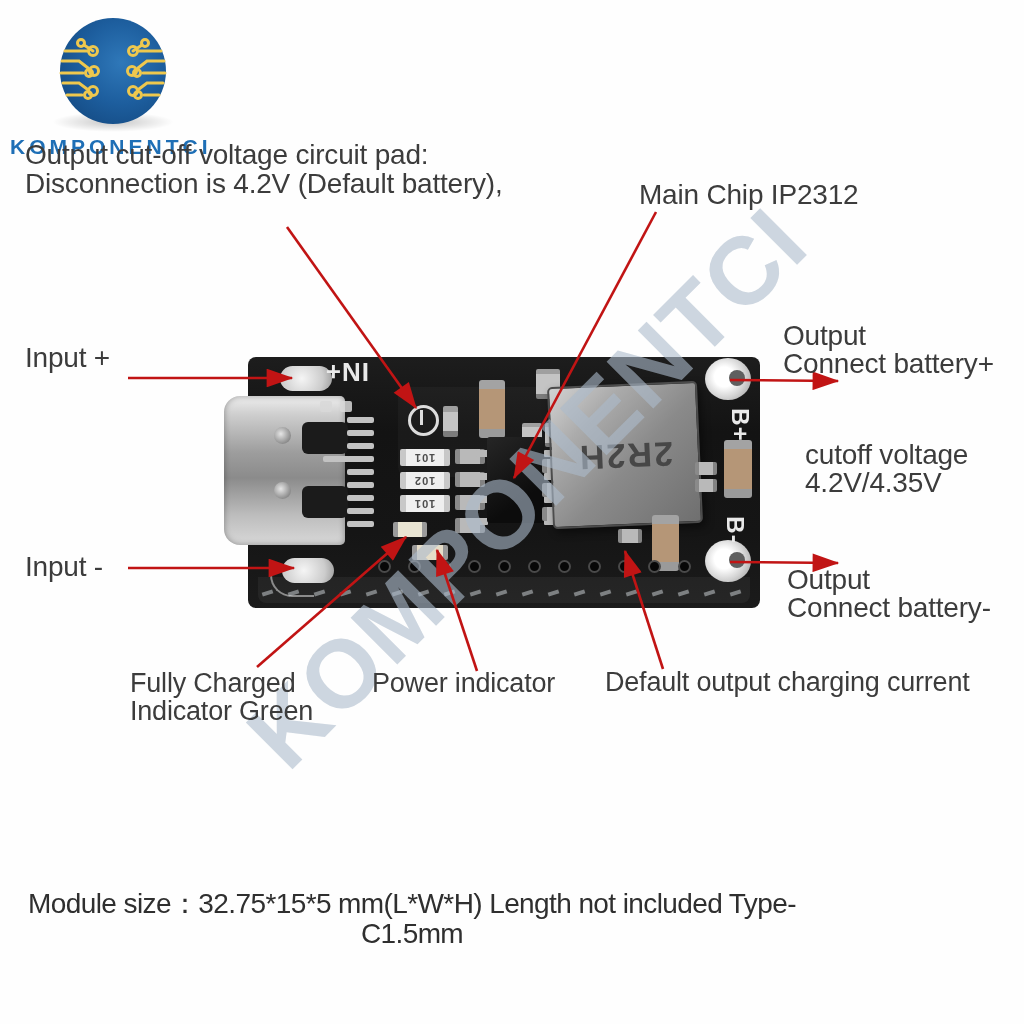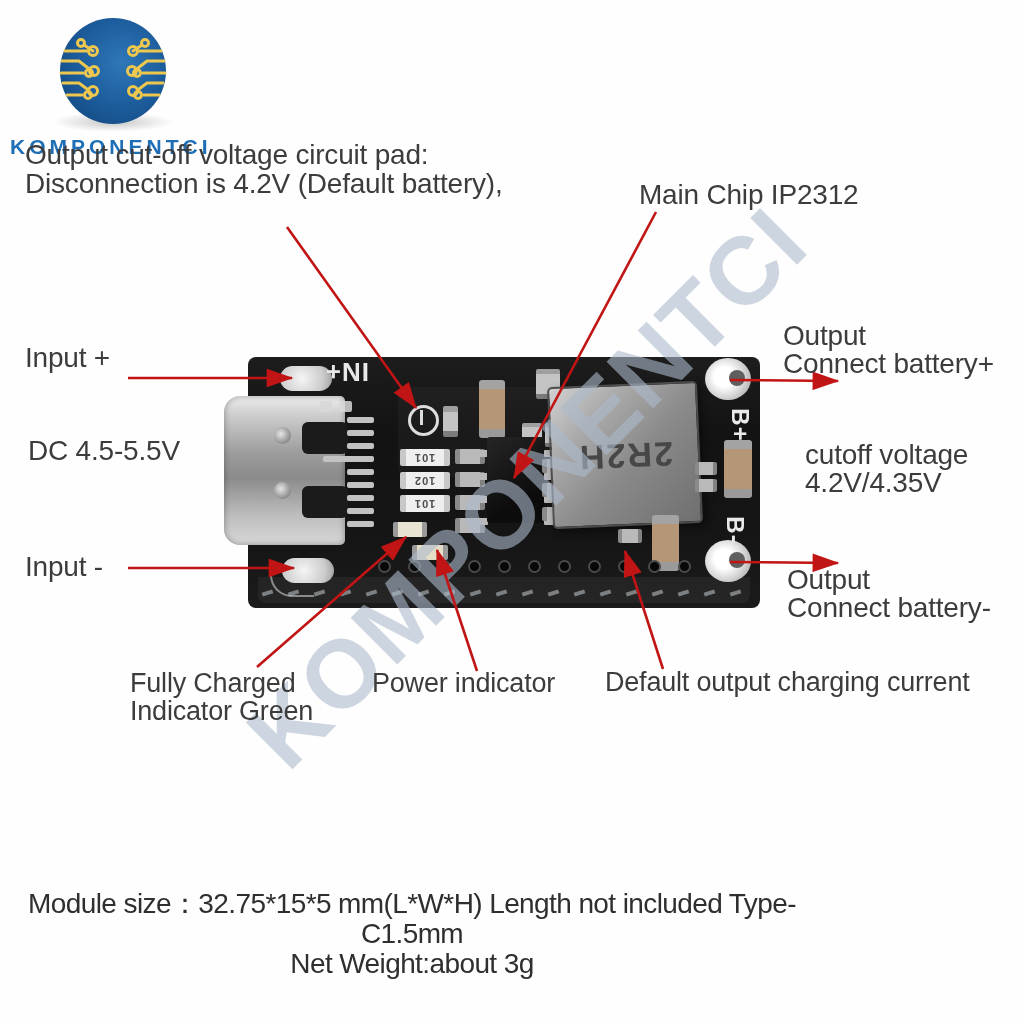--- a/index.html
+++ b/index.html
@@ -308,21 +308,20 @@
 <div class="callout c-cutoff-pad">
   <div>Output cut-off voltage circuit pad:</div>
   <div>Disconnection is 4.2V (Default battery),</div>
 </div>
 
 <div class="callout c-main-chip">Main Chip IP2312</div>
 
 <div class="callout c-input-plus">Input +</div>
 
 <div class="callout c-typec">
-  <div>DC 4.5-5.5V</div>
 </div>
 
 <div class="callout c-input-minus">Input -</div>
 
 <div class="callout c-output-plus">
   <div>Output</div>
   <div>Connect battery+</div>
 </div>
 
 <div class="callout c-cutoff-voltage">
@@ -343,14 +342,13 @@
 <div class="callout c-power-ind">
   <div>Power indicator</div>
 </div>
 
 <div class="callout c-charging-current">
   <div>Default output charging current</div>
 </div>
 
 <div class="abs footer">
   <div>Module size：32.75*15*5 mm(L*W*H) Length not included Type-C1.5mm</div>
-  <div>Net Weight:about 3g</div>
 </div>
 
 </body></html>

